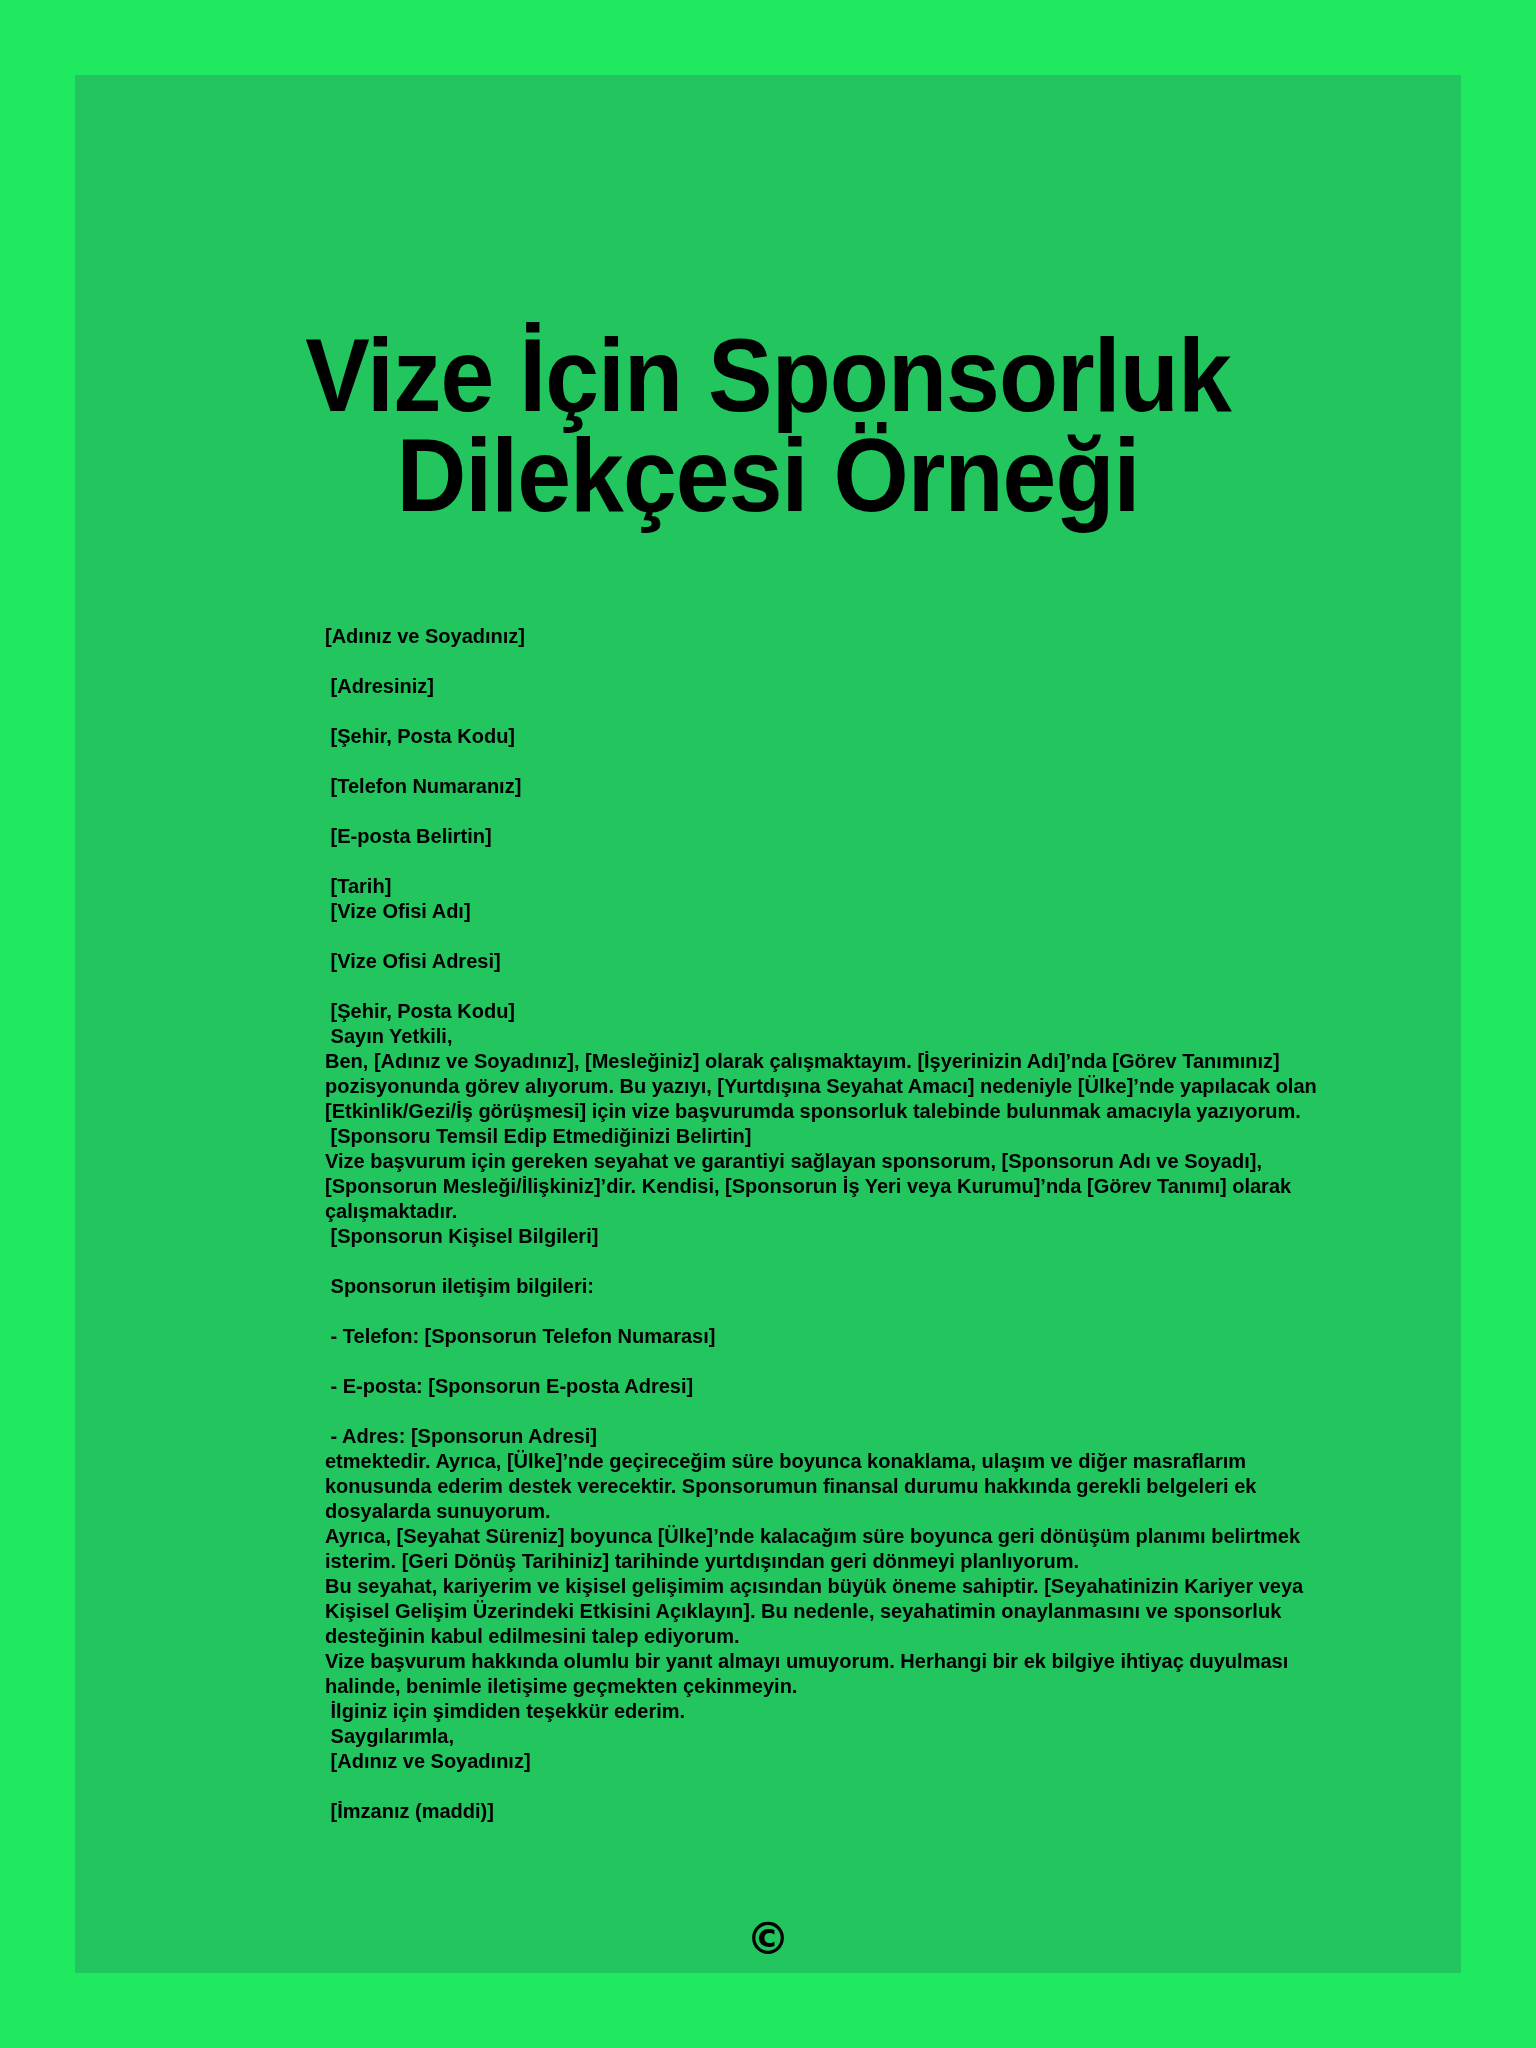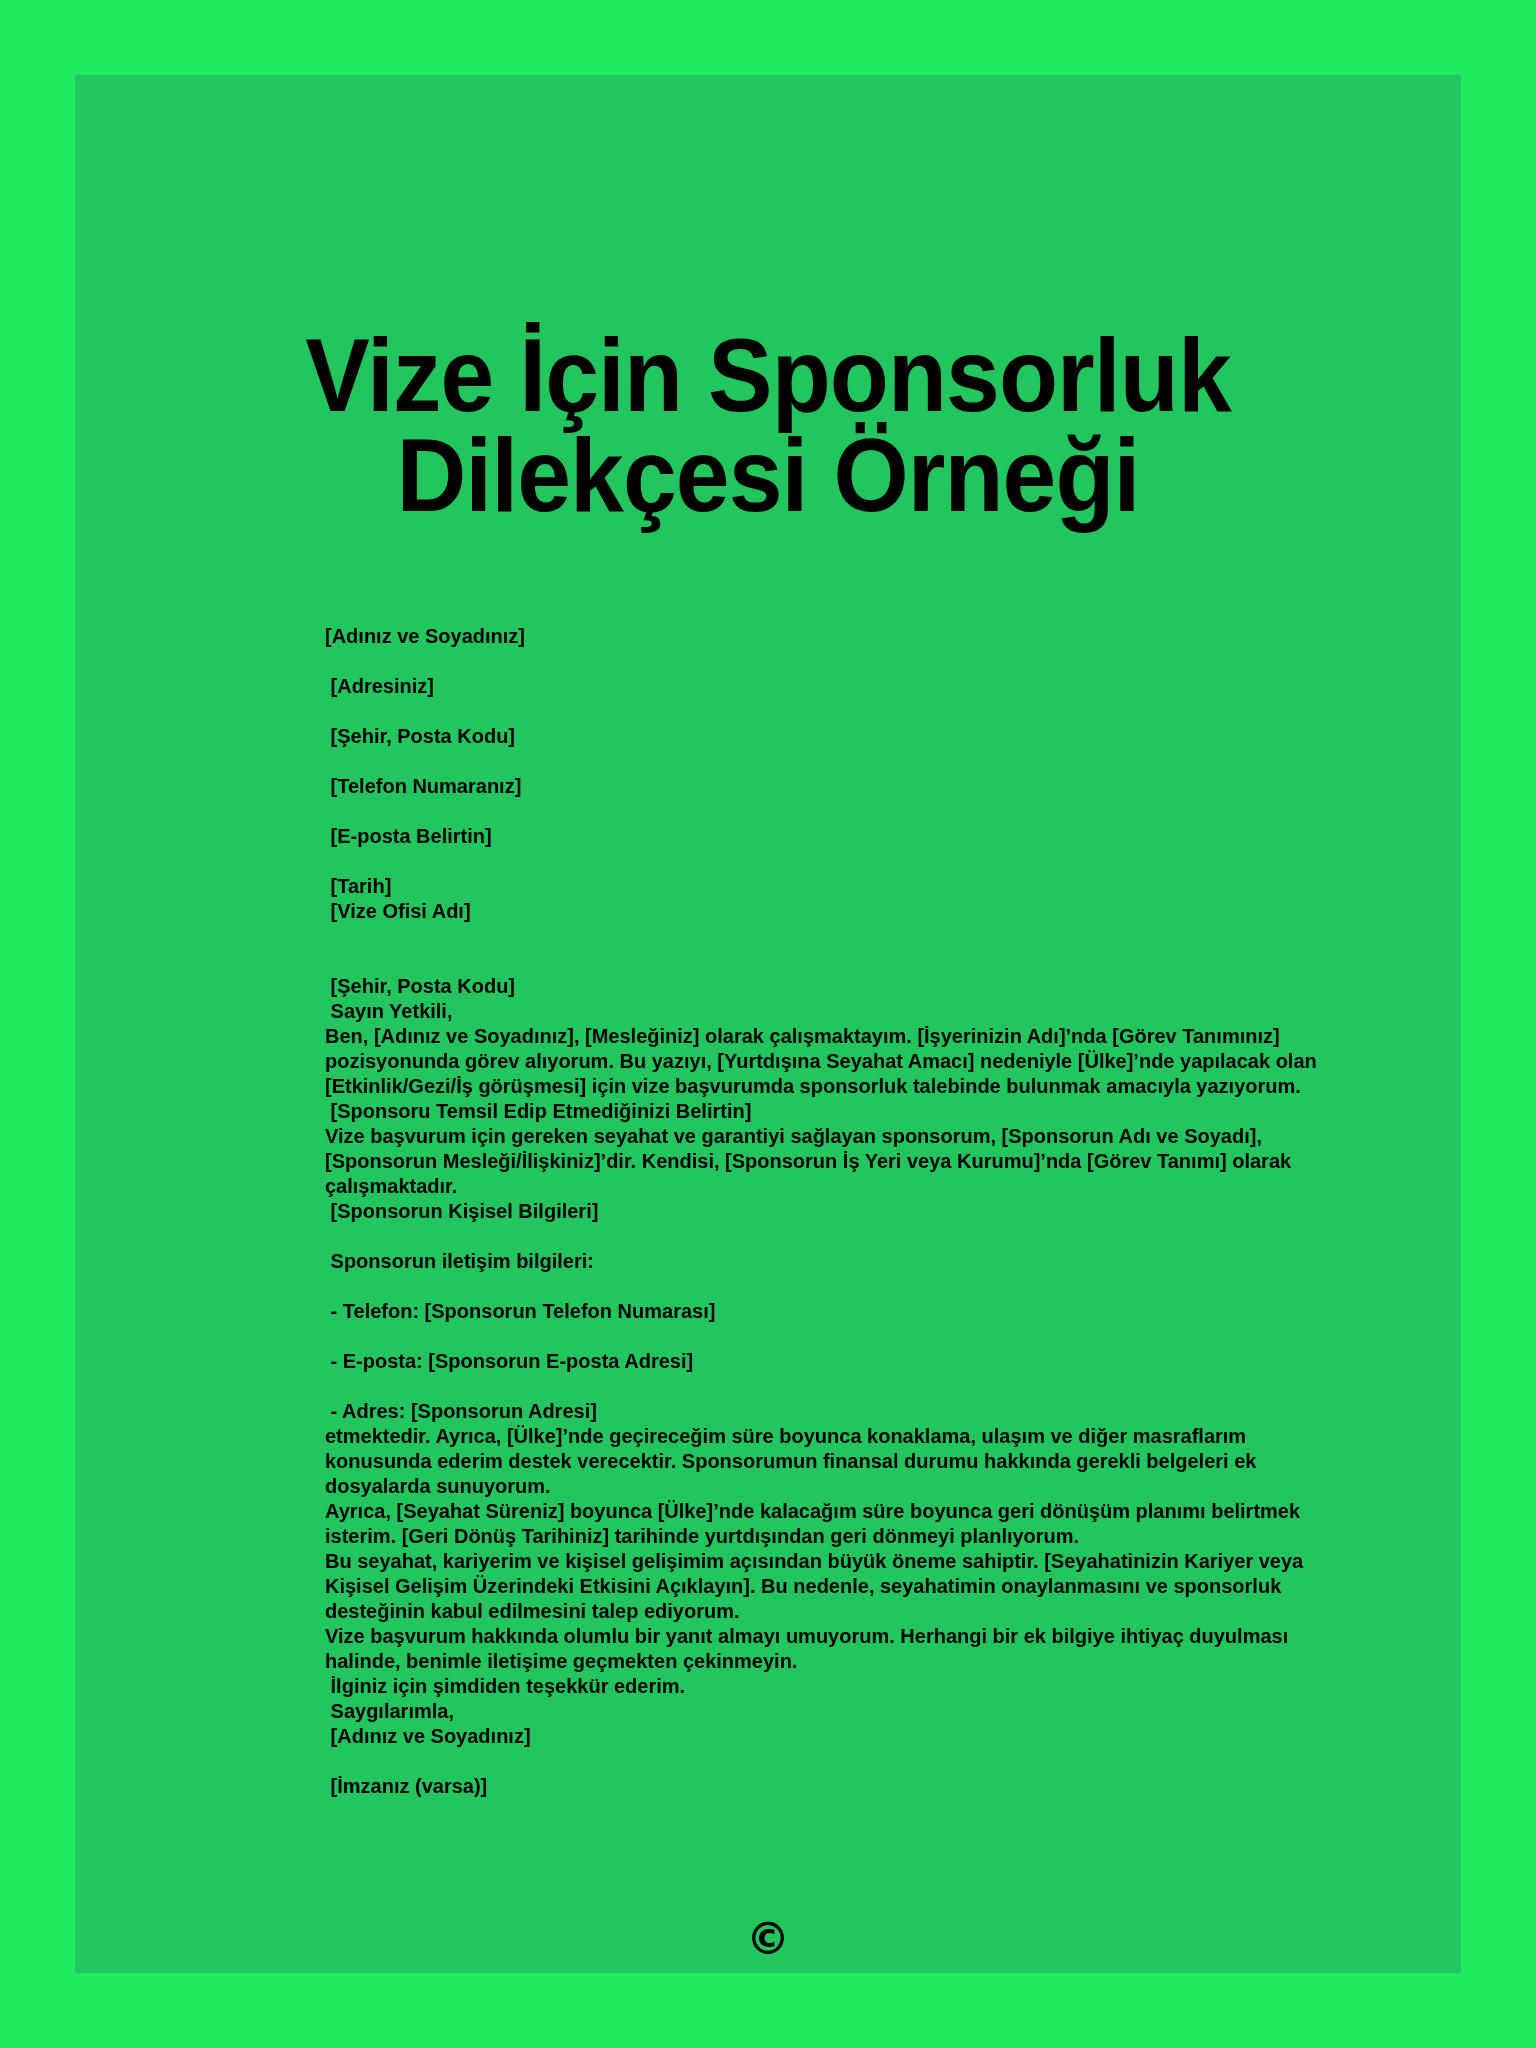--- a/index.html
+++ b/index.html
@@ -88,20 +88,21 @@
       <span class="line blank"></span>
       <span class="line"> [Şehir, Posta Kodu]</span>
       <span class="line blank"></span>
       <span class="line"> [Telefon Numaranız]</span>
       <span class="line blank"></span>
       <span class="line"> [E-posta Belirtin]</span>
       <span class="line blank"></span>
       <span class="line"> [Tarih]</span>
       <span class="line"> [Vize Ofisi Adı]</span>
       <span class="line blank"></span>
+      <span class="line"> [Vize Ofisi Adresi]</span>
       <span class="line blank"></span>
       <span class="line"> [Şehir, Posta Kodu]</span>
       <span class="line"> Sayın Yetkili,</span>
       <span class="line">Ben, [Adınız ve Soyadınız], [Mesleğiniz] olarak çalışmaktayım. [İşyerinizin Adı]’nda [Görev Tanımınız]</span>
       <span class="line">pozisyonunda görev alıyorum. Bu yazıyı, [Yurtdışına Seyahat Amacı] nedeniyle [Ülke]’nde yapılacak olan</span>
       <span class="line">[Etkinlik/Gezi/İş görüşmesi] için vize başvurumda sponsorluk talebinde bulunmak amacıyla yazıyorum.</span>
       <span class="line"> [Sponsoru Temsil Edip Etmediğinizi Belirtin]</span>
       <span class="line">Vize başvurum için gereken seyahat ve garantiyi sağlayan sponsorum, [Sponsorun Adı ve Soyadı],</span>
       <span class="line">[Sponsorun Mesleği/İlişkiniz]’dir. Kendisi, [Sponsorun İş Yeri veya Kurumu]’nda [Görev Tanımı] olarak</span>
       <span class="line">çalışmaktadır.</span>
@@ -121,17 +122,17 @@
       <span class="line">isterim. [Geri Dönüş Tarihiniz] tarihinde yurtdışından geri dönmeyi planlıyorum.</span>
       <span class="line">Bu seyahat, kariyerim ve kişisel gelişimim açısından büyük öneme sahiptir. [Seyahatinizin Kariyer veya</span>
       <span class="line">Kişisel Gelişim Üzerindeki Etkisini Açıklayın]. Bu nedenle, seyahatimin onaylanmasını ve sponsorluk</span>
       <span class="line">desteğinin kabul edilmesini talep ediyorum.</span>
       <span class="line">Vize başvurum hakkında olumlu bir yanıt almayı umuyorum. Herhangi bir ek bilgiye ihtiyaç duyulması</span>
       <span class="line">halinde, benimle iletişime geçmekten çekinmeyin.</span>
       <span class="line"> İlginiz için şimdiden teşekkür ederim.</span>
       <span class="line"> Saygılarımla,</span>
       <span class="line"> [Adınız ve Soyadınız]</span>
       <span class="line blank"></span>
-      <span class="line"> [İmzanız (varsa)]</span>
+      <span class="line"> [İmzanız (maddi)]</span>
     </div>
 
   <div class="copyright">©</div>
 </div>
 
 </body></html>

